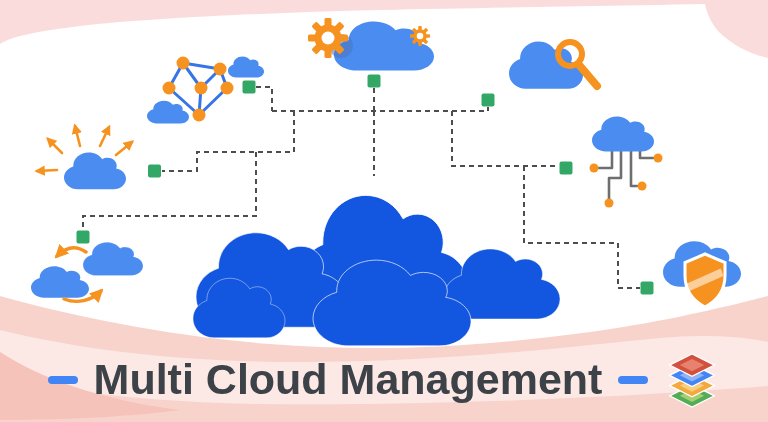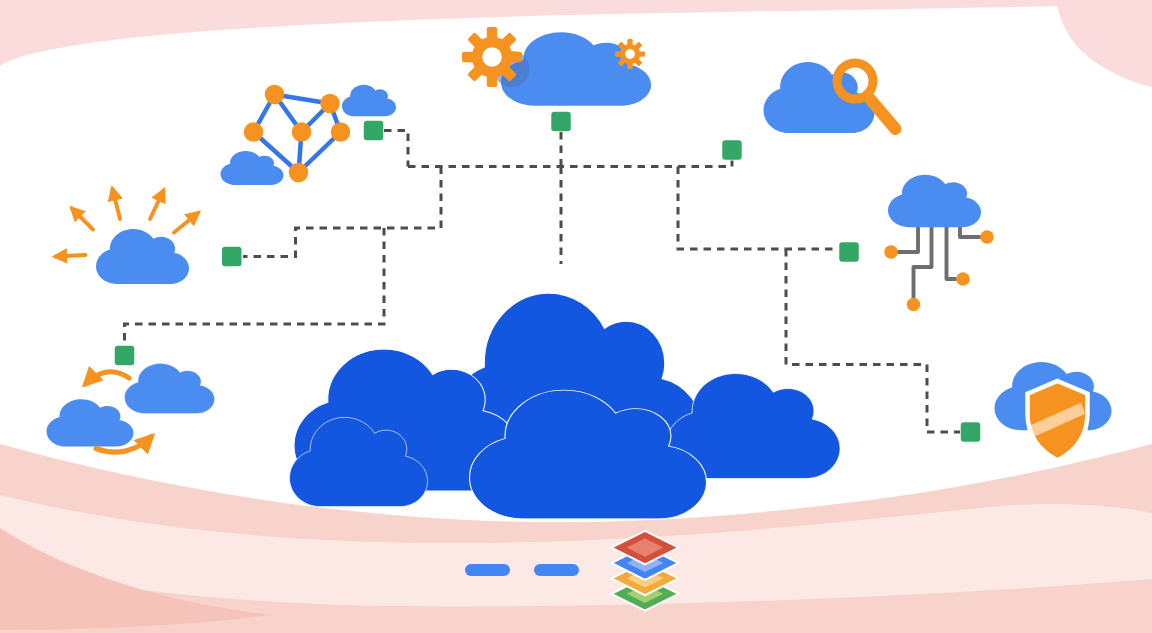--- a/index.html
+++ b/index.html
@@ -204,20 +204,21 @@
       <use href="#cloud" class="cluster-cloud" transform="translate(297,186) scale(0.2688,0.293)"></use>
       <use href="#cloud" class="cluster-cloud" transform="translate(196,226) scale(0.2344,0.211)"></use>
       <use href="#cloud" class="cluster-cloud" transform="translate(444,244) scale(0.1813,0.1563)"></use>
       <use href="#cloud" class="cluster-cloud" transform="translate(193,274) scale(0.1438,0.1328)"></use>
       <use href="#cloud" class="cluster-cloud" transform="translate(313,254) scale(0.2469,0.1914)"></use>
     </g>
   </svg>
 
   <div class="title-row">
     <div class="title-dash"></div>
+    <h1 class="title-text">Multi Cloud Management</h1>
     <div class="title-dash"></div>
     <svg class="layers-svg" width="56" height="62" viewBox="0 0 60 64">
       <g>
         <polygon class="ly" points="30,37 54,49 30,61 6,49" style="fill:var(--layers-green)"></polygon>
         <polygon points="30,42.5 43,49 30,55.5 17,49" style="fill:var(--layers-green-light)"></polygon>
       </g>
       <g>
         <polygon class="ly" points="30,26 54,38 30,50 6,38" style="fill:var(--layers-orange)"></polygon>
         <polygon points="30,31.5 43,38 30,44.5 17,38" style="fill:var(--layers-orange-light)"></polygon>
       </g>

